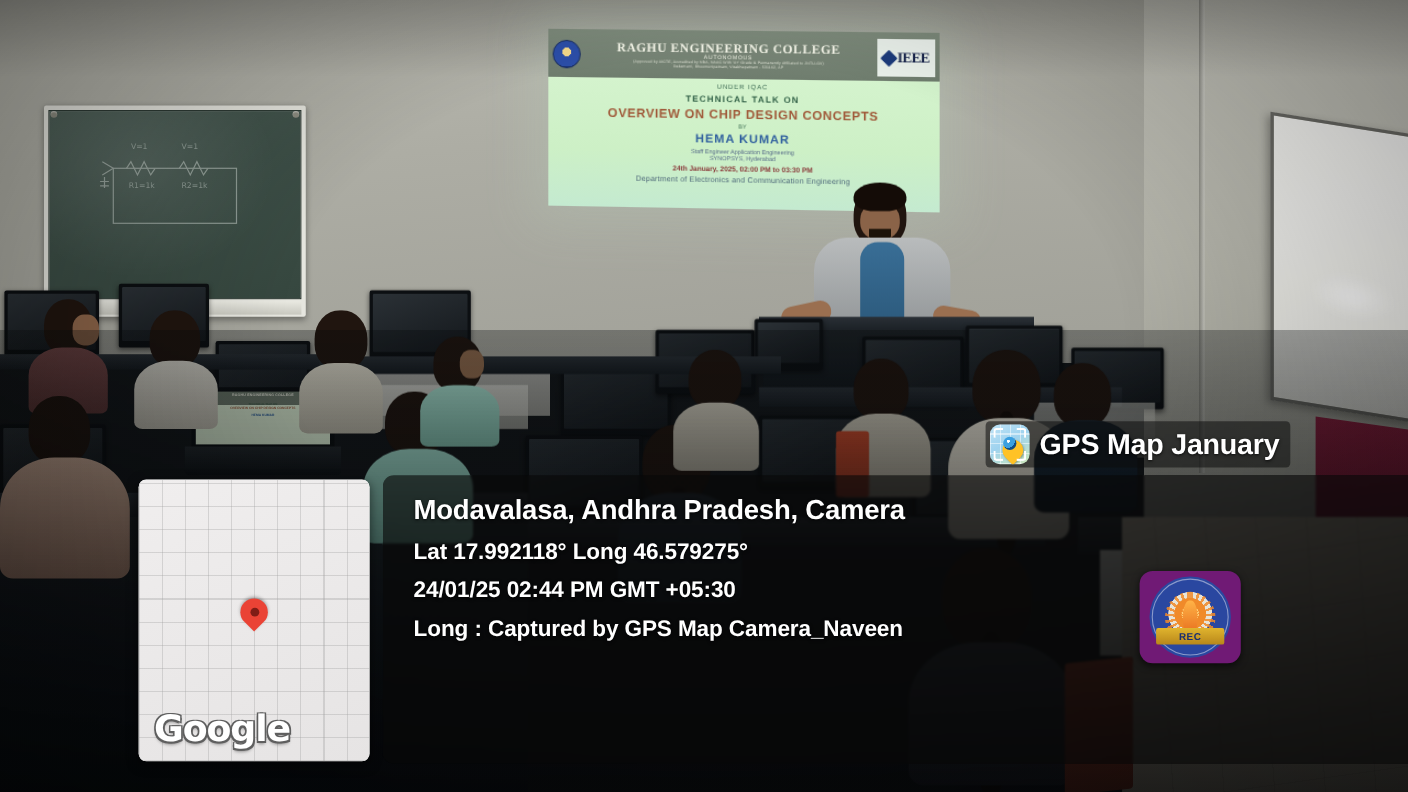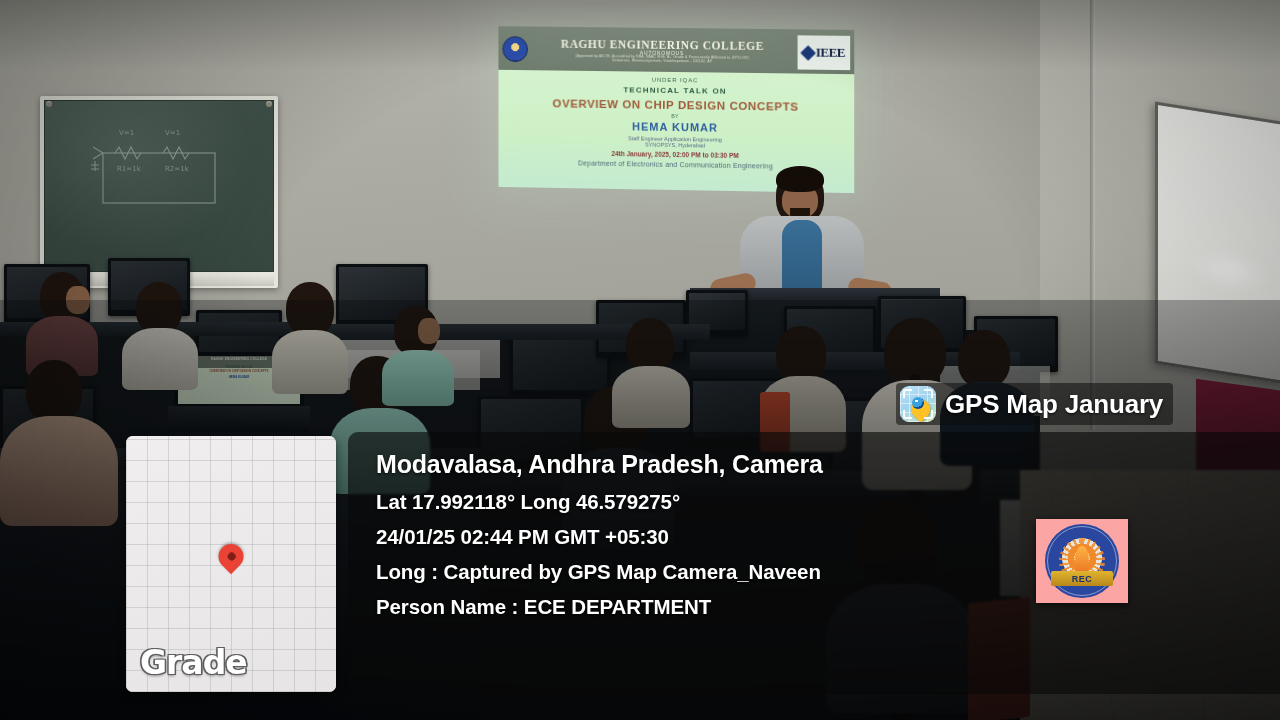--- a/index.html
+++ b/index.html
@@ -251,21 +251,21 @@
     font-family:"DejaVu Sans", sans-serif;
     letter-spacing:-1px;
     text-shadow:
       -1.4px -1.4px 0 #5f5f5f, 1.4px -1.4px 0 #5f5f5f,
       -1.4px  1.4px 0 #5f5f5f, 1.4px  1.4px 0 #5f5f5f,
        0 2px 3px rgba(0,0,0,.4);
   }
 
   .college-badge{
     position:absolute; left:1036px; top:519px; width:92px; height:84px;
-    background:#fca5a5; border-radius:0;
+    background:#701a75; border-radius:12px;
     box-shadow:0 2px 7px rgba(0,0,0,.6);
     display:flex; align-items:center; justify-content:center;
   }
   .badge-seal{
     position:relative; width:74px; height:74px; border-radius:50%;
     background:
       radial-gradient(circle at 50% 46%,
         #ffd27a 0 14%,
         #f08a2a 15% 26%,
         #e8e4d8 27% 36%,
@@ -529,28 +529,27 @@
     </div>
     <div class="brand-text">GPS Map January</div>
   </div>
 
   <div class="info-panel">
     <div class="info-lines">
       <div class="line-title">Modavalasa, Andhra Pradesh, Camera</div>
       <div class="line">Lat 17.992118° Long 46.579275°</div>
       <div class="line">24/01/25 02:44 PM GMT +05:30</div>
       <div class="line">Long : Captured by GPS Map Camera_Naveen</div>
-      <div class="line">Person Name : ECE DEPARTMENT</div>
     </div>
   </div>
 
   <div class="map-thumb">
     <div class="map-grid"></div>
     <div class="map-pin"></div>
-    <div class="map-google">Grade</div>
+    <div class="map-google">Google</div>
   </div>
 
   <div class="college-badge">
     <div class="badge-seal">
       <div class="badge-rays"></div>
       <div class="badge-fig"></div>
       <div class="badge-ring-text"></div>
       <div class="badge-ribbon">REC</div>
     </div>
   </div>

